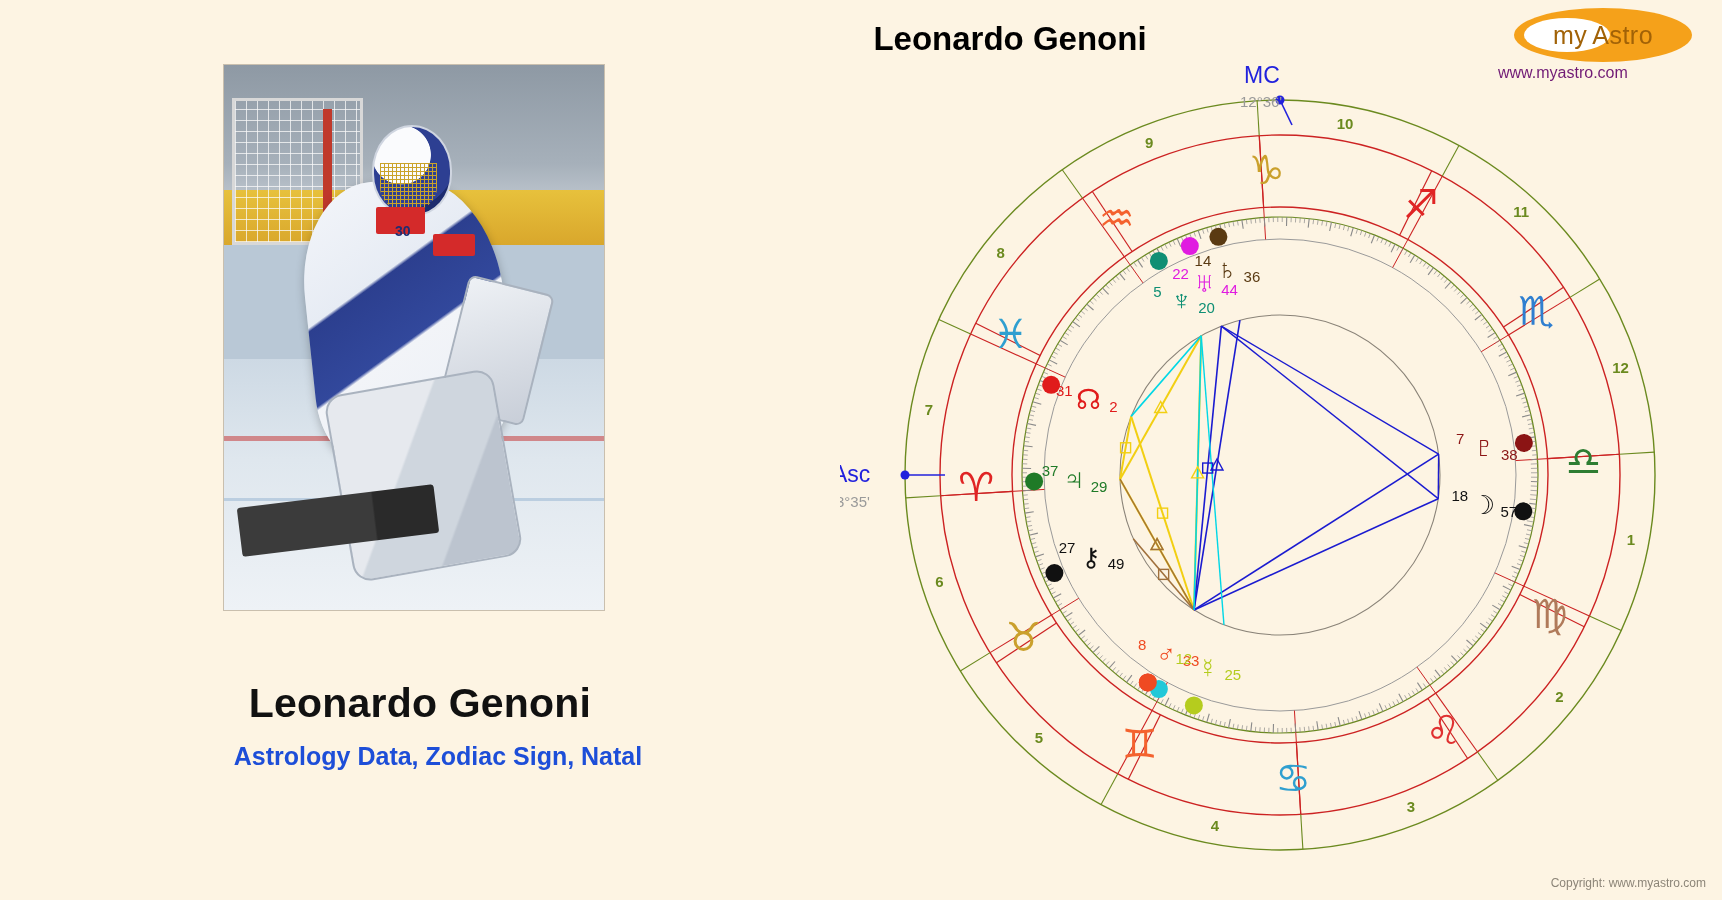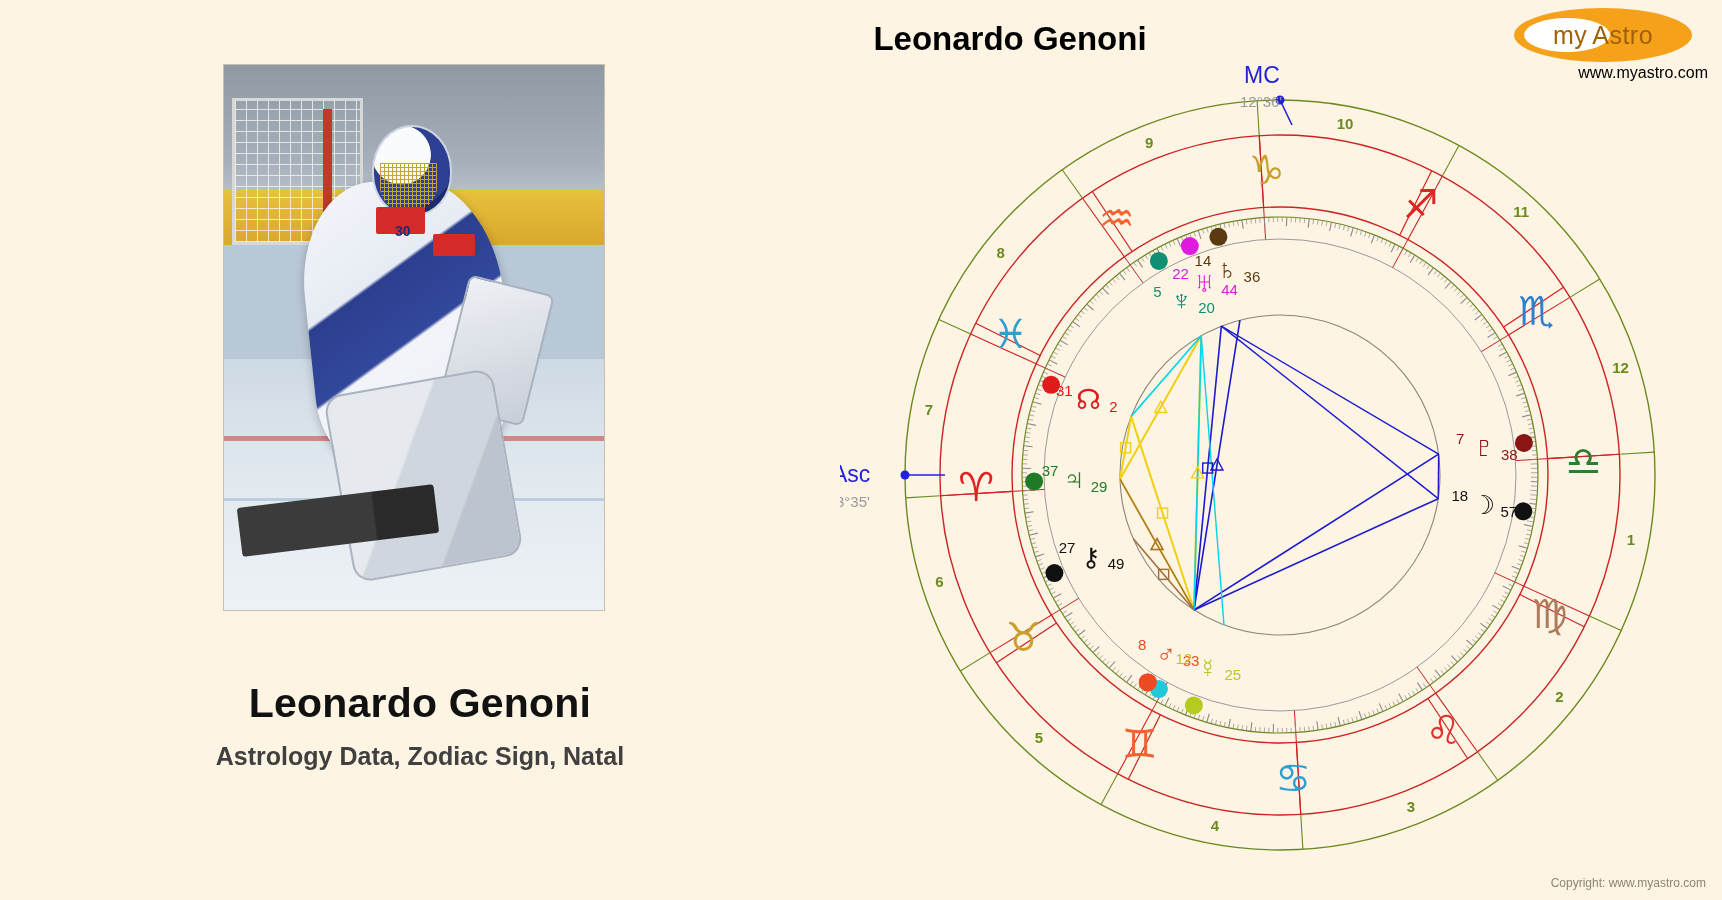--- a/index.html
+++ b/index.html
@@ -53,21 +53,21 @@
   .logo-patch{position:absolute;left:40%;top:26%;width:13%;height:5%;background:#d42a2a;border-radius:2px;}
   .logo-patch2{position:absolute;left:55%;top:31%;width:11%;height:4%;background:#d42a2a;border-radius:2px;}
   .number{position:absolute;left:45%;top:29%;color:#1f2d72;font-size:14px;font-weight:bold;}
 
   .left-title{
     position:absolute;left:0;top:680px;width:840px;text-align:center;
     font-size:41px;font-weight:bold;color:#111;letter-spacing:.2px;
   }
   .left-sub{
     position:absolute;left:0;top:740px;width:840px;text-align:center;
-    font-size:25px;font-weight:bold;color:#404040;line-height:1.28;
+    font-size:25px;font-weight:bold;color:#1d4ed8;line-height:1.28;padding-left:18px;
   }
 
   
   .chart-title{
     position:absolute;left:760px;top:20px;width:500px;text-align:center;
     font-size:33px;font-weight:bold;color:#000;
   }
   .brand{position:absolute;right:14px;top:8px;width:210px;height:78px;}
   .brand-ellipse{
     position:absolute;left:16px;top:0;width:178px;height:54px;
@@ -78,22 +78,22 @@
     background:#fff;border-radius:50%;
   }
   .brand-text{
     position:absolute;left:16px;top:0;width:178px;height:54px;
     display:flex;align-items:center;justify-content:center;
     font-size:25px;color:#a16207;letter-spacing:.5px;
   }
   .brand-text .b1{font-weight:normal;}
   .brand-text .b2{font-weight:normal;margin-left:5px;}
   .brand-url{
-    position:absolute;left:0;top:56px;width:210px;text-align:right;
-    font-size:16px;color:#000000;
+    position:absolute;left:0;top:56px;width:210px;text-align:left;
+    font-size:16px;color:#701a75;
   }
   .copyright{
     position:absolute;right:16px;bottom:10px;
     font-size:12px;color:#8c8578;
   }
 
   
   .wheel-wrap{position:absolute;left:840px;top:55px;width:880px;height:830px;}
   svg{display:block;}
   text{font-family:"Liberation Sans","DejaVu Sans",sans-serif;}

